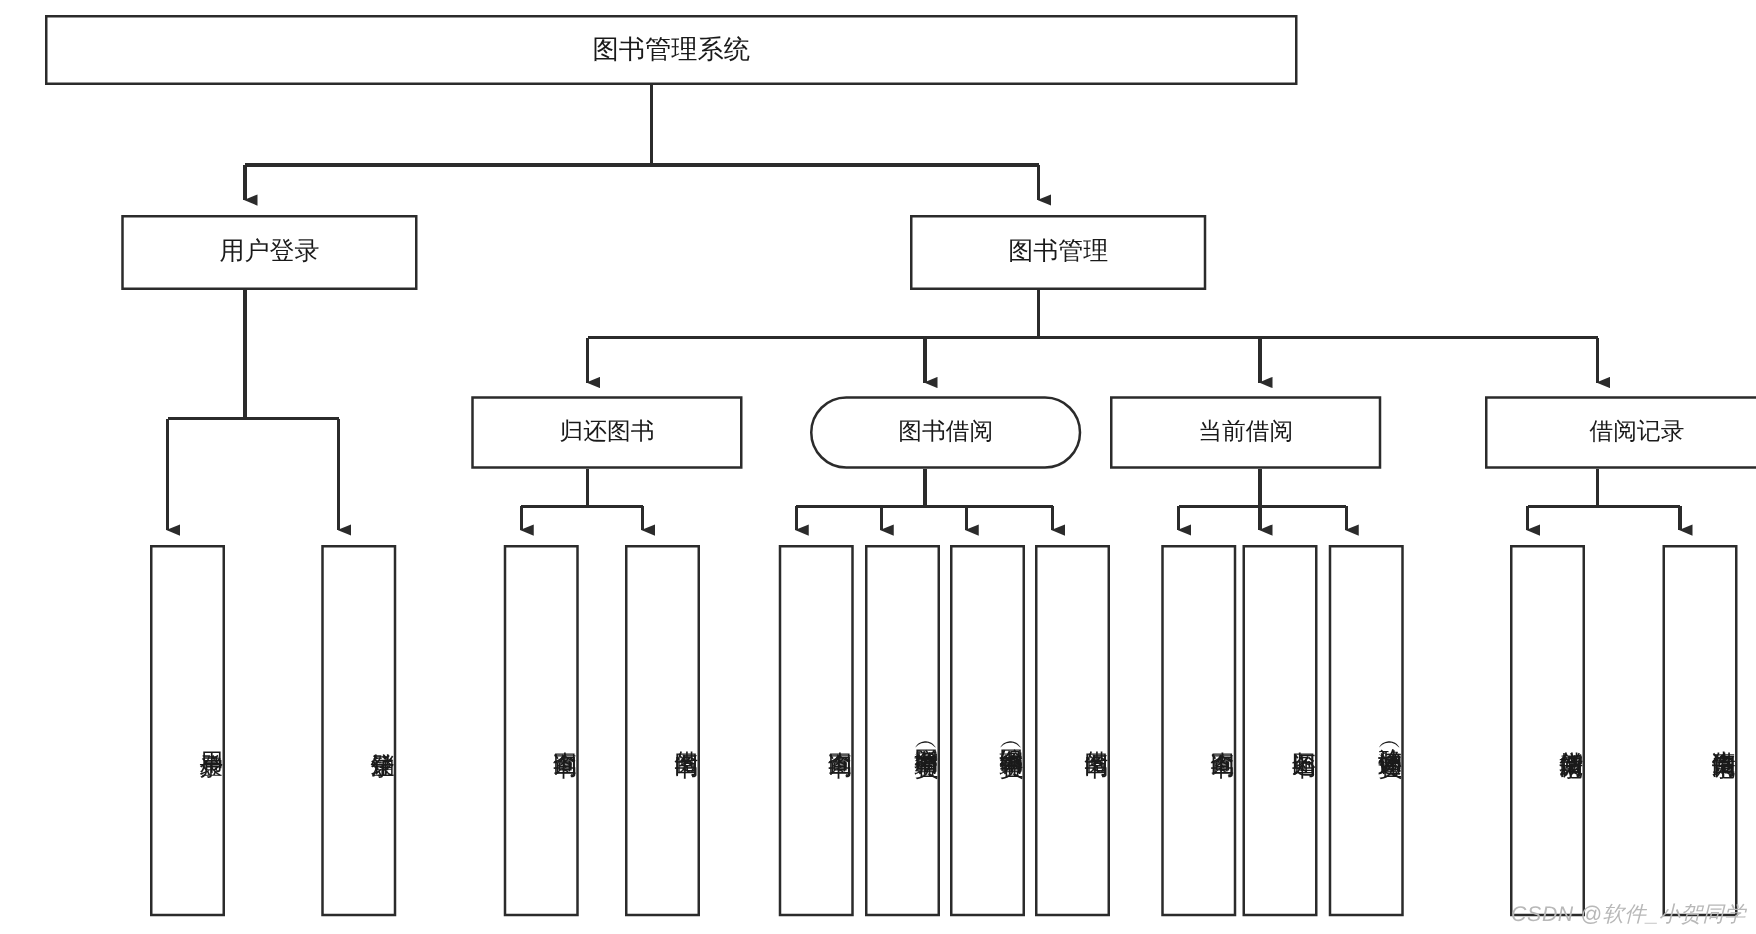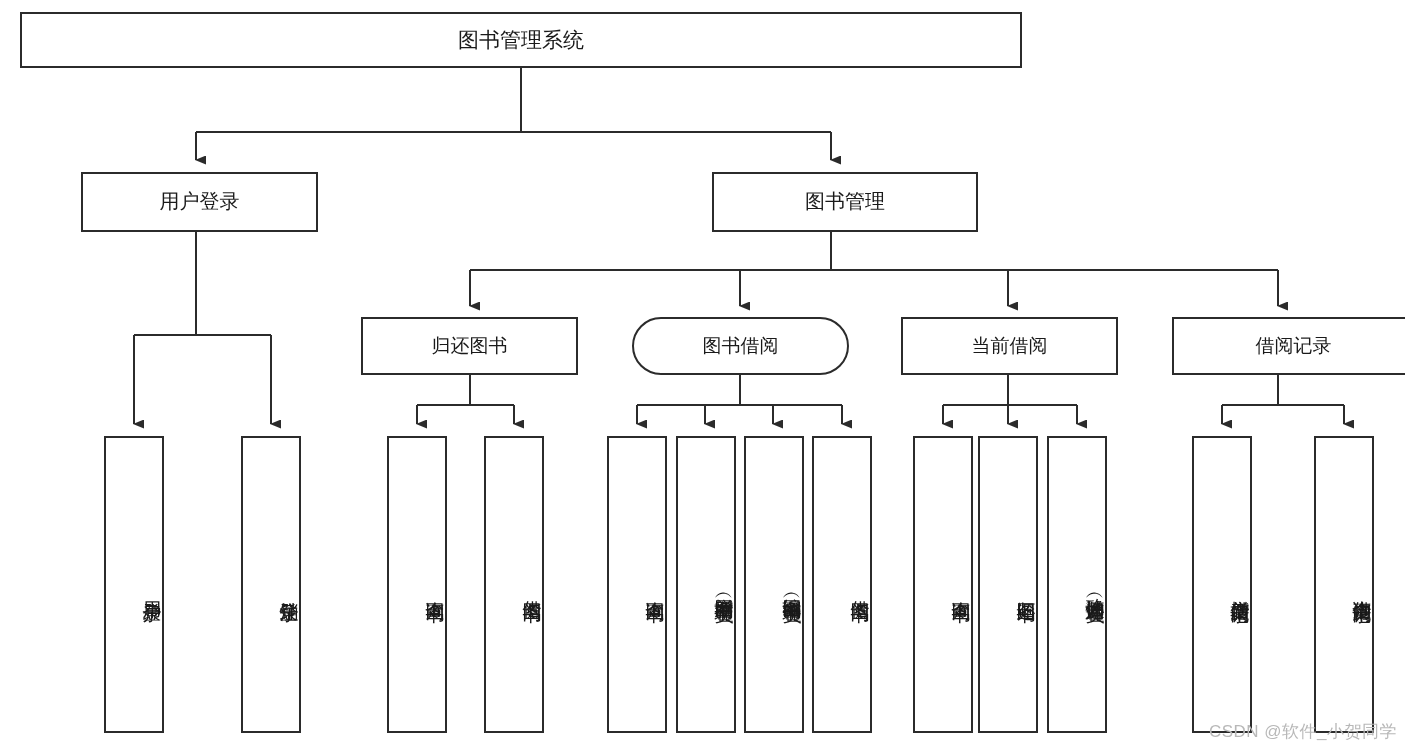--- a/index.html
+++ b/index.html
@@ -30,20 +30,21 @@
     position: absolute;
     box-sizing: border-box;
     background: #ffffff;
     border: 2px solid #2b2b2b;
     display: flex;
     align-items: center;
     justify-content: center;
     color: #1a1a1a;
     line-height: 1.06;
     text-align: center;
+    margin-left: 16px;
   }
   .node-root {
     font-size: 21px;
   }
   .node-l1 {
     font-size: 20px;
   }
   .node-l2 {
     font-size: 19px;
   }
@@ -63,20 +64,21 @@
     white-space: normal;
   }
   .watermark {
     position: absolute;
     right: 8px;
     bottom: 4px;
     font-size: 17px;
     color: #b8b8b8;
     letter-spacing: 0.5px;
     user-select: none;
+    font-style: italic;
   }
 </style>
 </head>
 <body>
 
 <div id="diagram-canvas">
 
   <svg id="edge-layer" viewBox="0 0 1405 747" width="1405" height="747" xmlns="http://www.w3.org/2000/svg">
     <defs>
       <marker id="arrowhead" markerWidth="9" markerHeight="11" refX="4.5" refY="10" orient="auto" markerUnits="userSpaceOnUse">
@@ -128,31 +130,31 @@
     </g>
   </svg>
 
   <div class="node node-root" style="left:20px; top:12px; width:1002px; height:56px;">
     <span>图书管理系统</span>
   </div>
 
   <div class="node node-l1" style="left:81px; top:172px; width:237px; height:60px;">
     <span>用户登录</span>
   </div>
-  <div class="node node-l1" style="left:712px; top:172px; width:266px; height:60px;">
+  <div class="node node-l1" style="left:712px; top:172px; width:237px; height:60px;">
     <span>图书管理</span>
   </div>
 
   <div class="node node-l2" style="left:361px; top:317px; width:217px; height:58px;">
     <span>归还图书</span>
   </div>
   <div class="node node-l2" style="left:632px; top:317px; width:217px; height:58px;border-radius:29px;">
     <span>图书借阅</span>
   </div>
-  <div class="node node-l2" style="left:901px; top:317px; width:217px; height:58px;">
+  <div class="node node-l2" style="left:872px; top:317px; width:217px; height:58px;">
     <span>当前借阅</span>
   </div>
   <div class="node node-l2" style="left:1172px; top:317px; width:243px; height:58px;">
     <span>借阅记录</span>
   </div>
 
   <div class="node node-leaf" style="left:104px; top:436px; width:60px; height:297px;">
     <span class="leaf-label">用户登录</span>
   </div>
   <div class="node node-leaf" style="left:241px; top:436px; width:60px; height:297px;">

